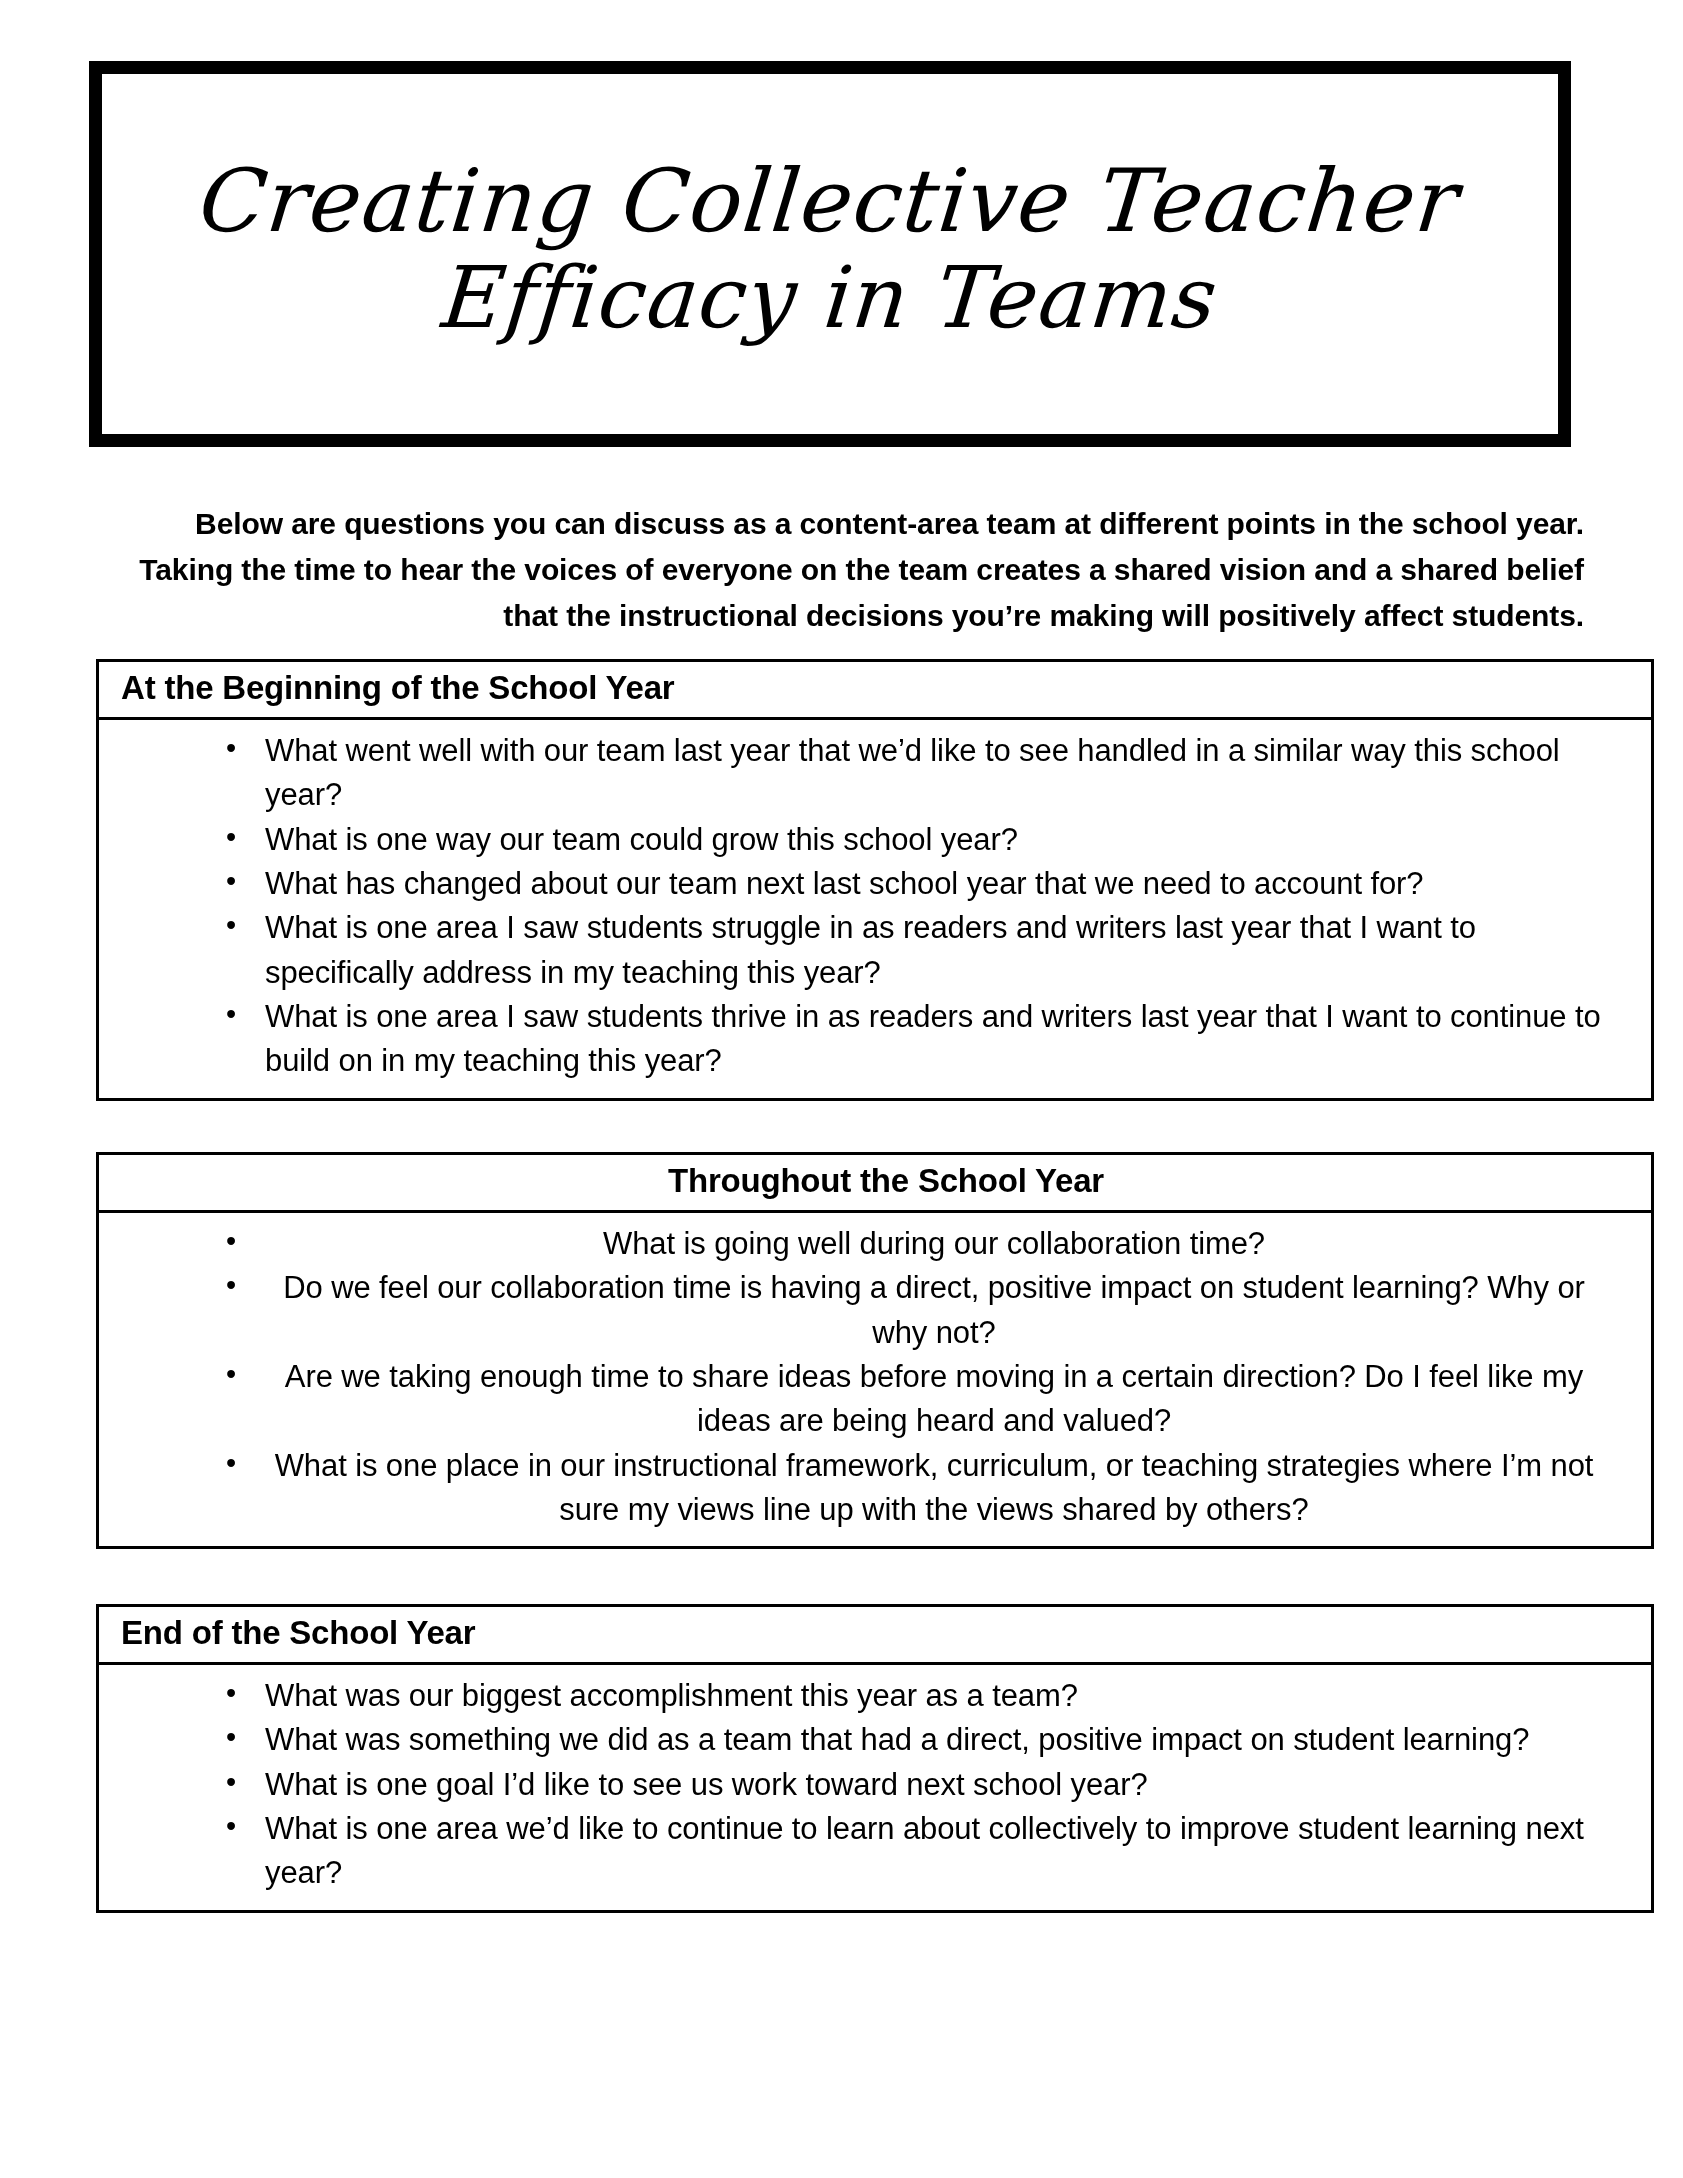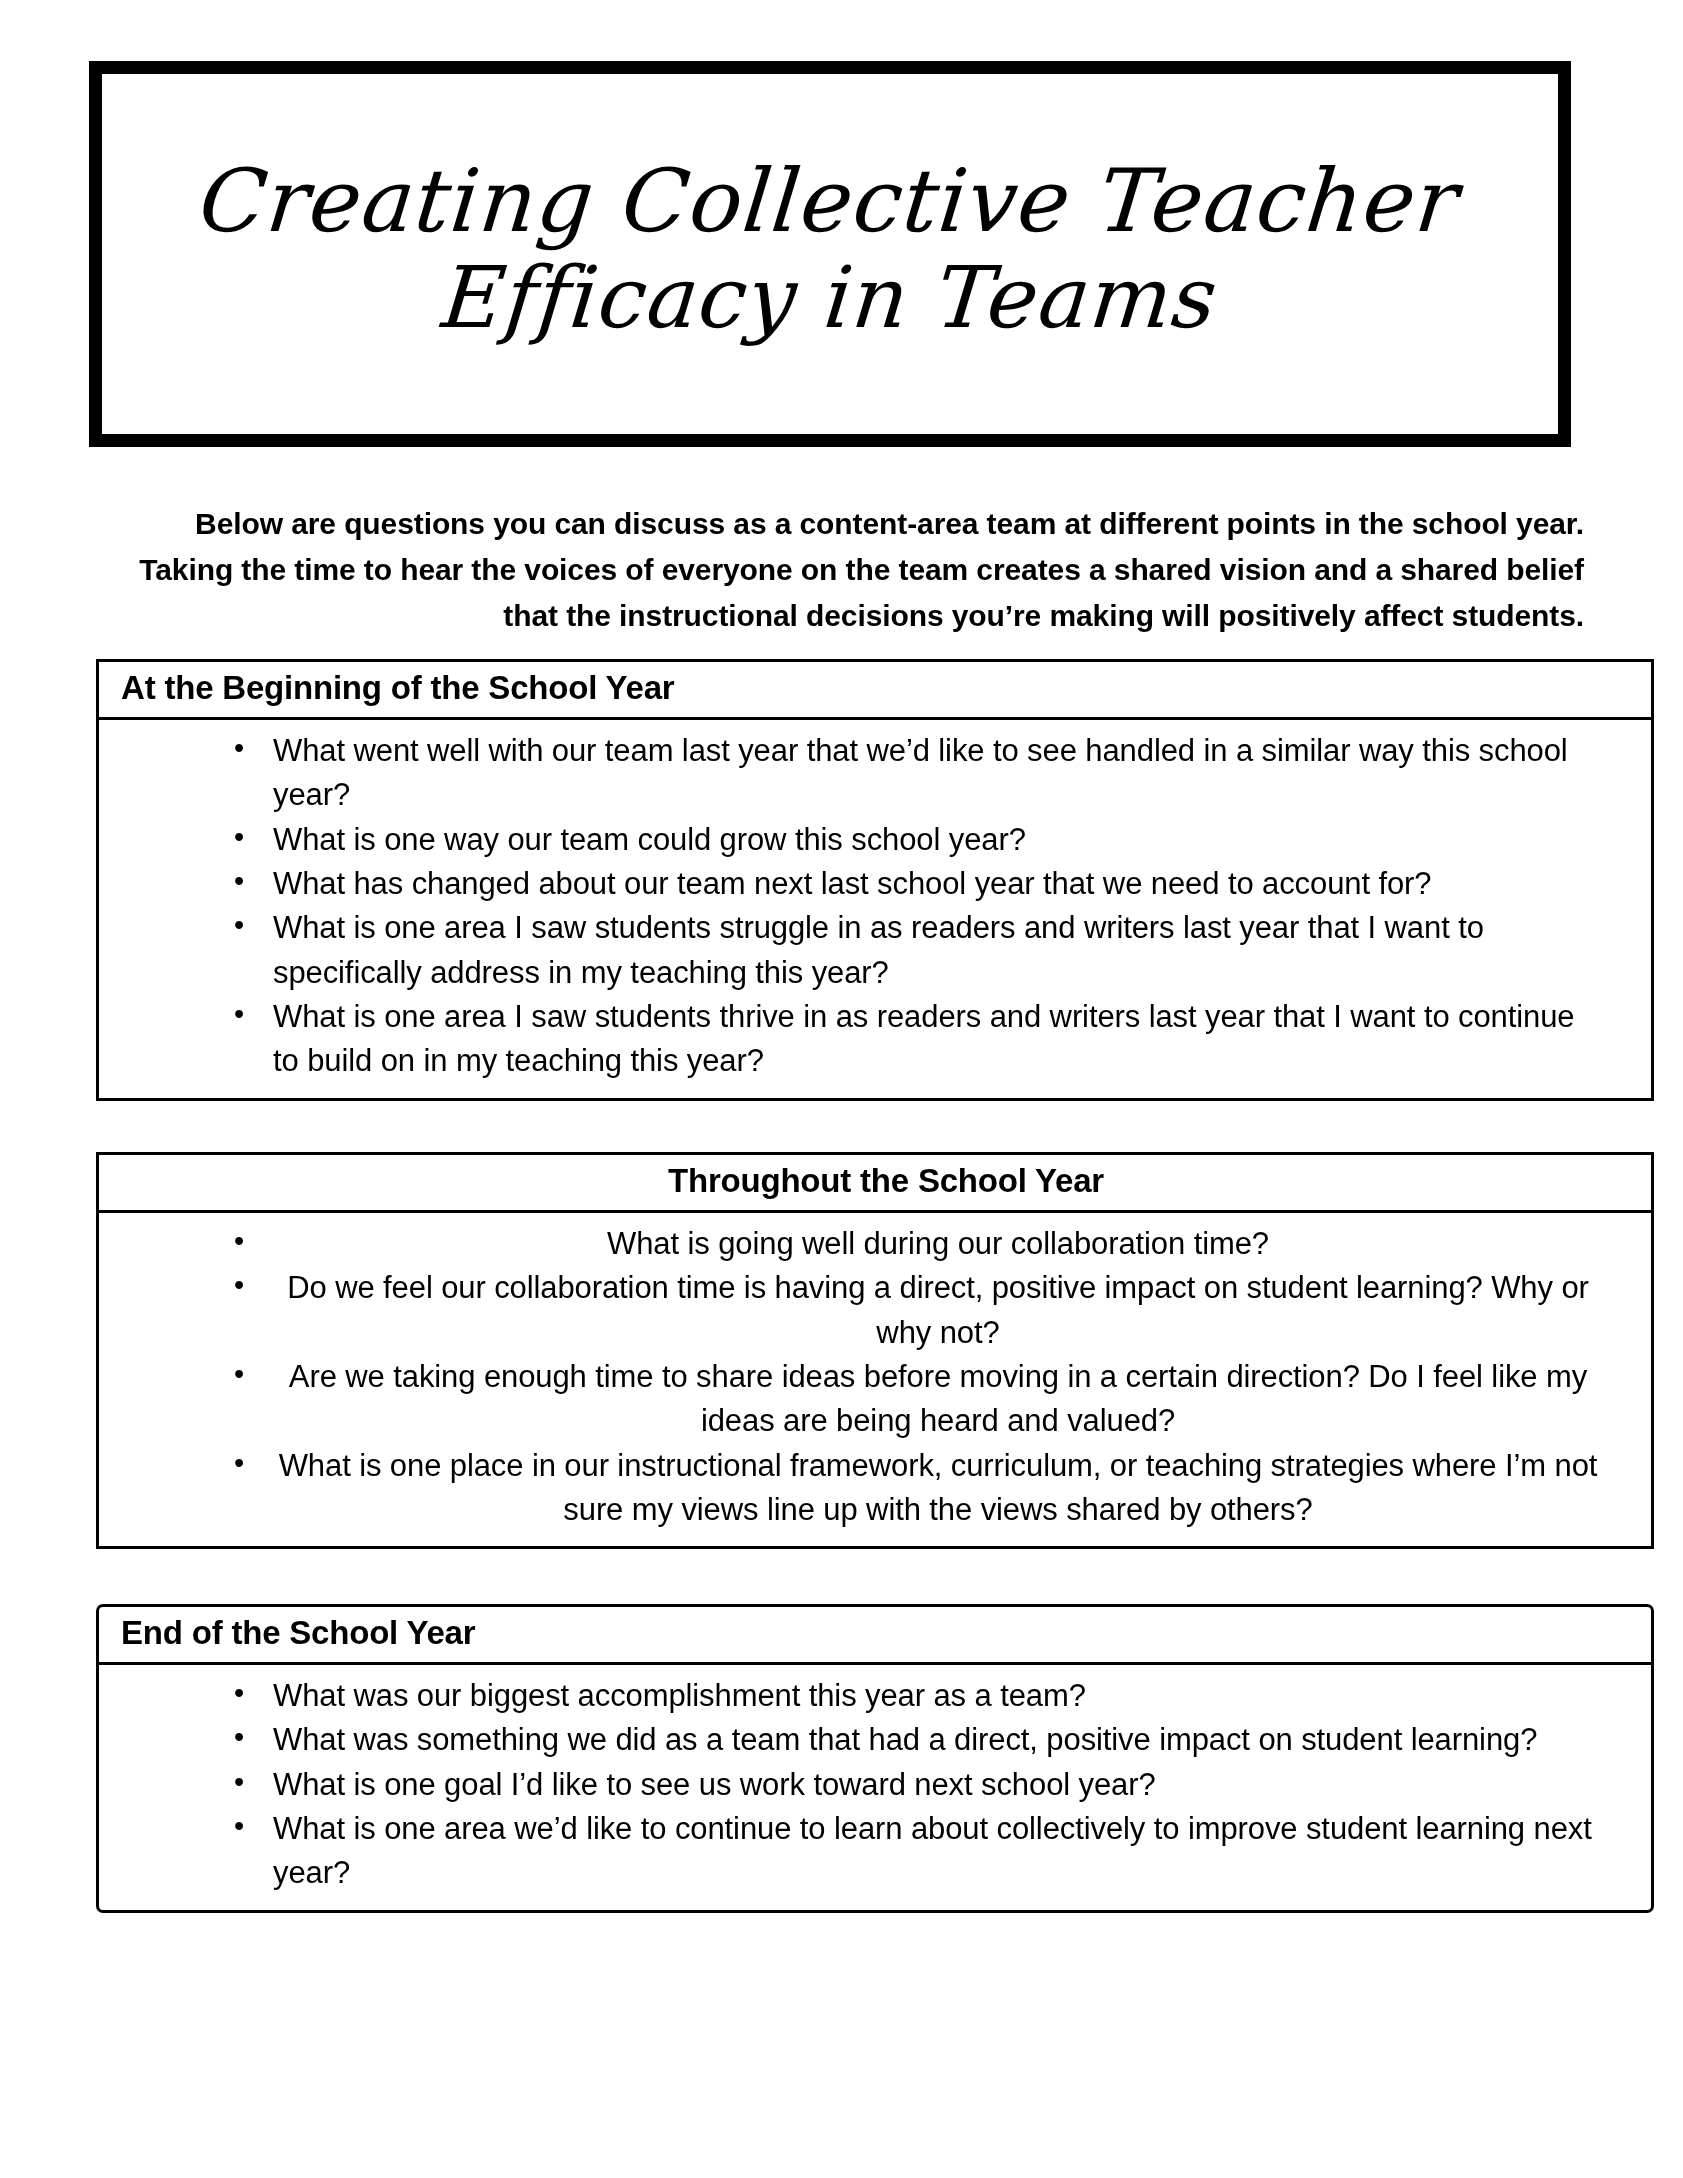--- a/index.html
+++ b/index.html
@@ -97,21 +97,21 @@
   .section-body {
     padding: 9px 20px 14px 0;
   }
   ul.q-list {
     list-style: none;
     margin: 0;
     padding: 0;
   }
   ul.q-list li {
     position: relative;
-    margin: 0 0 0 16px;
+    margin: 0 0 0 8px;
     padding: 0 28px 0 158px;
     font-family: "Liberation Sans", sans-serif;
     font-weight: 400;
     font-size: 31px;
     line-height: 1.43;
     color: #000000;
     letter-spacing: -0.1px;
   }
   ul.q-list li::before {
     content: "\2022";
@@ -119,21 +119,21 @@
     left: 119px;
     top: -1px;
     font-size: 29px;
     line-height: 1.43;
     color: #000000;
   }
 
   
   #section-1 { top: 659px; }
   #section-2 { top: 1152px; text-align: center; }
-  #section-3 { top: 1604px; border-radius: 7px; }
+  #section-3 { top: 1604px; }
 </style>
 </head>
 <body>
 
 <div class="page">
 
   <div class="title-box">
     <div class="title-line title-line-1">Creating Collective Teacher</div>
     <div class="title-line title-line-2">Efficacy in Teams</div>
   </div>

